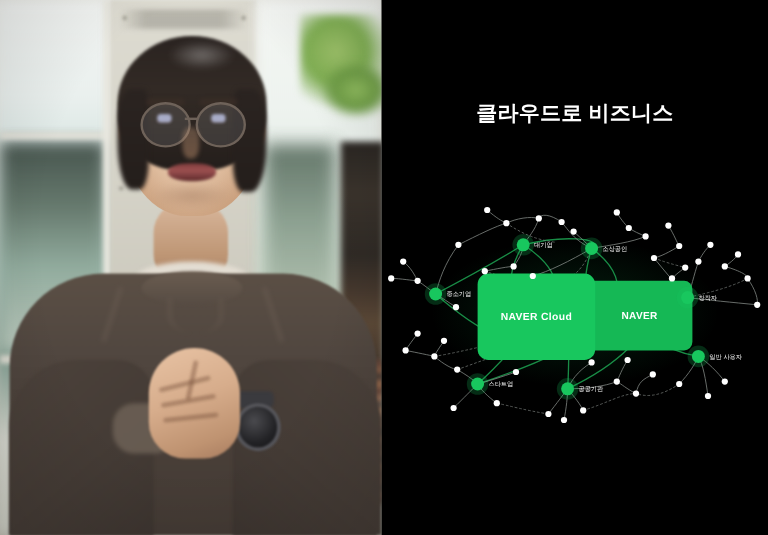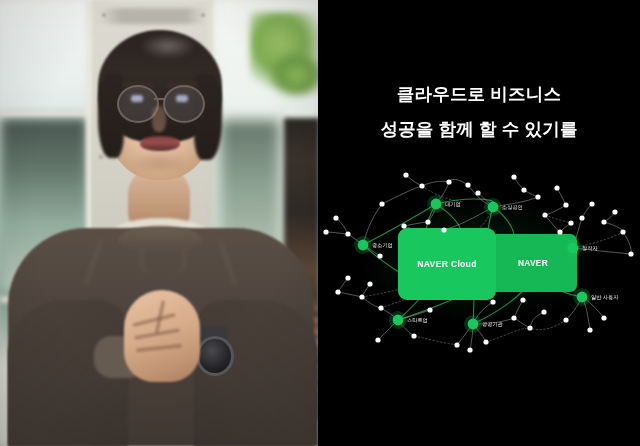--- a/index.html
+++ b/index.html
@@ -179,21 +179,20 @@
     <div class="finger" style="left:132px;top:318px;width:44px;height:4px;transform:rotate(-14deg);"></div>
     <div class="finger" style="left:134px;top:332px;width:46px;height:4px;transform:rotate(-10deg);"></div>
     <div class="finger" style="left:136px;top:346px;width:46px;height:4px;transform:rotate(-6deg);"></div>
     <div class="finger" style="left:158px;top:300px;width:4px;height:34px;transform:rotate(12deg);"></div>
     <div class="vignette"></div>
   </div>
 
   <div id="slide-panel">
 
     <div class="slide-title" id="title-line-1">클라우드로 비즈니스</div>
-    <div class="slide-title" id="title-line-2">성공을 함께 할 수 있기를</div>
 
     <div id="diagram">
       <svg viewBox="0 0 322 200" xmlns="http://www.w3.org/2000/svg">
         <defs>
           <radialGradient id="glowG" cx="50%" cy="50%" r="50%">
             <stop offset="0%" stop-color="#18c75e" stop-opacity="0.55"></stop>
             <stop offset="100%" stop-color="#18c75e" stop-opacity="0"></stop>
           </radialGradient>
           <filter id="softglow" x="-60%" y="-60%" width="220%" height="220%">
             <feGaussianBlur stdDeviation="3.2" result="b"></feGaussianBlur>

